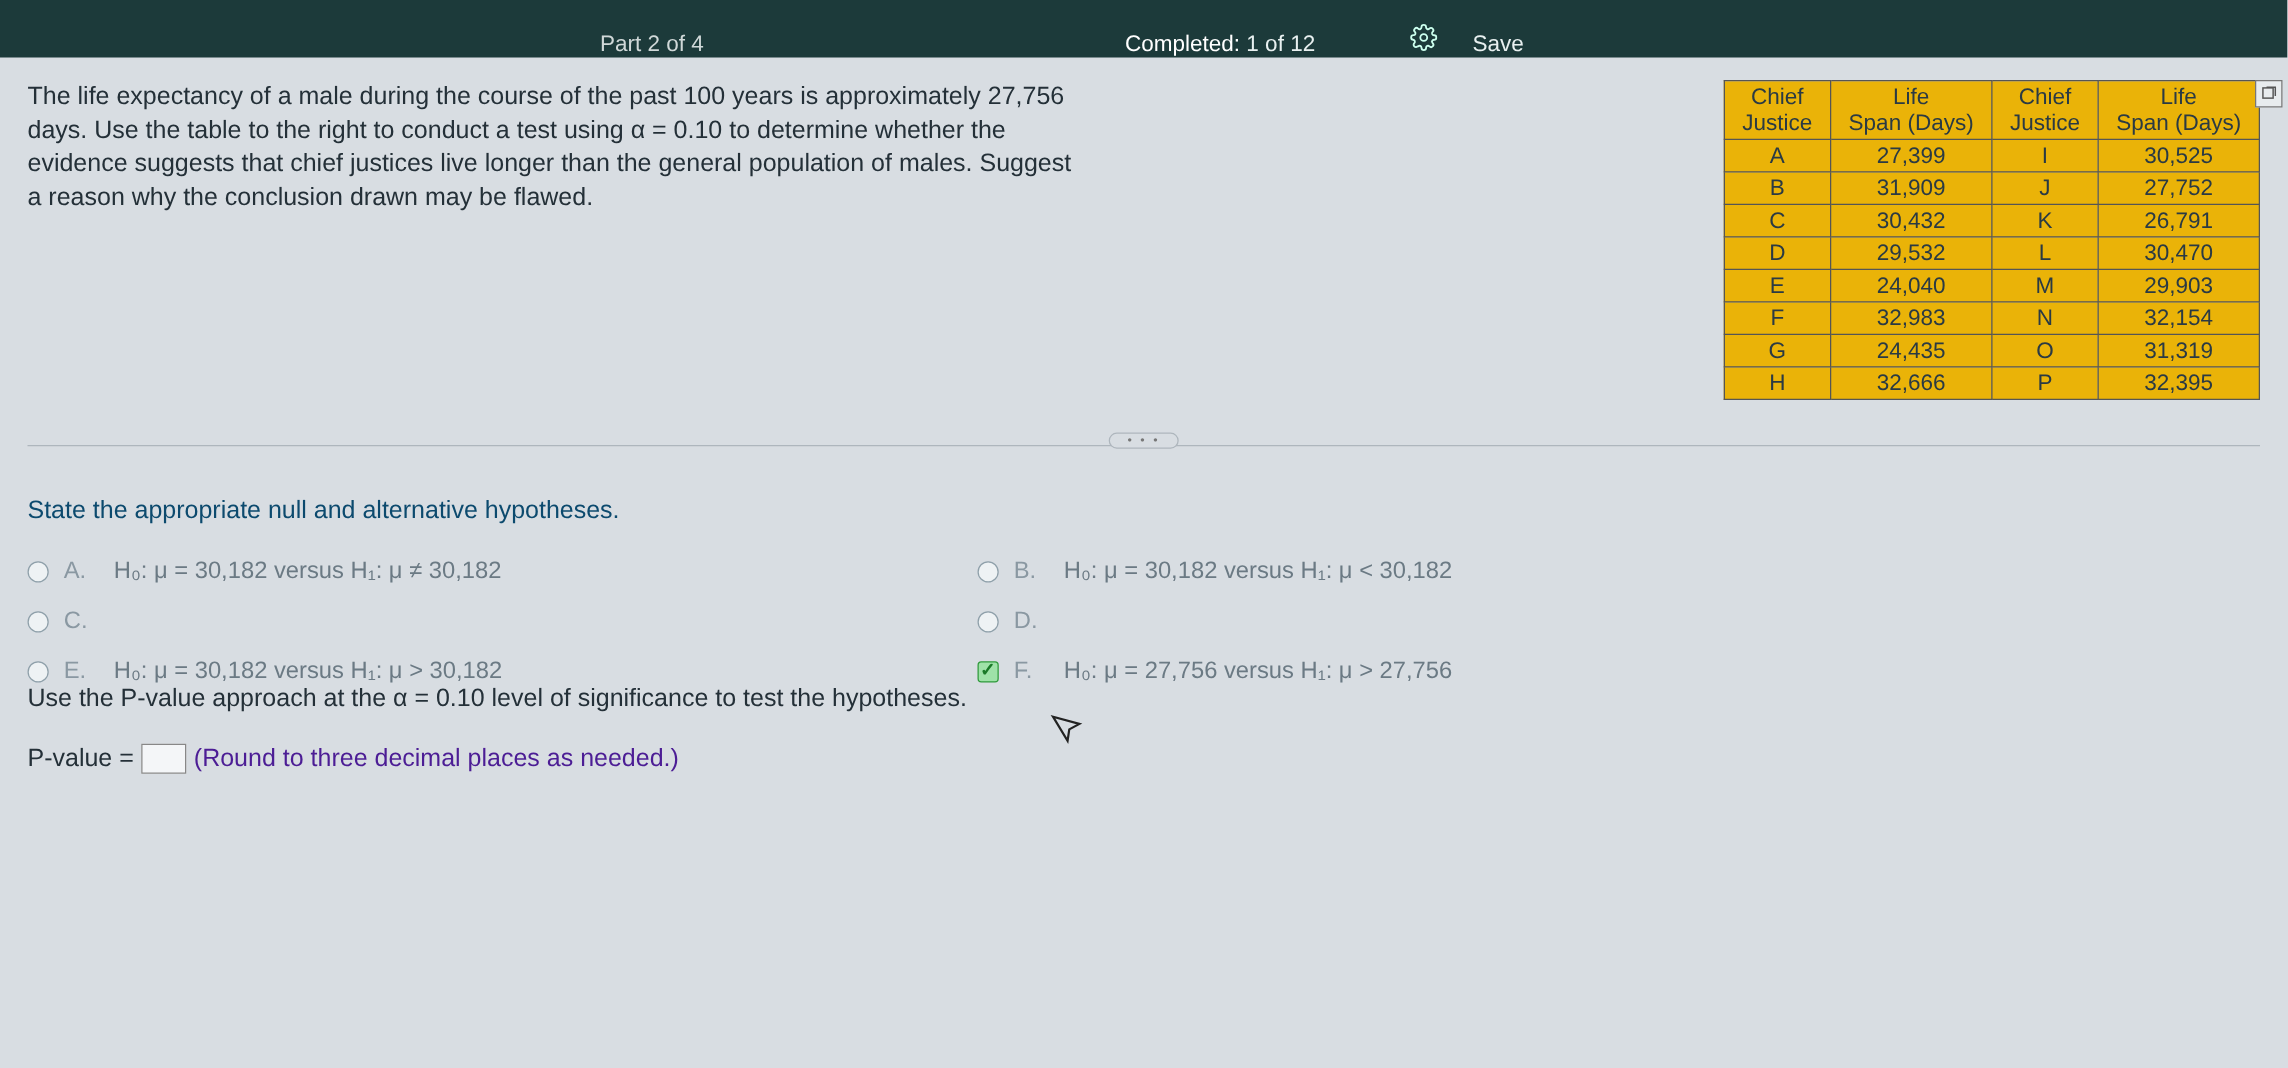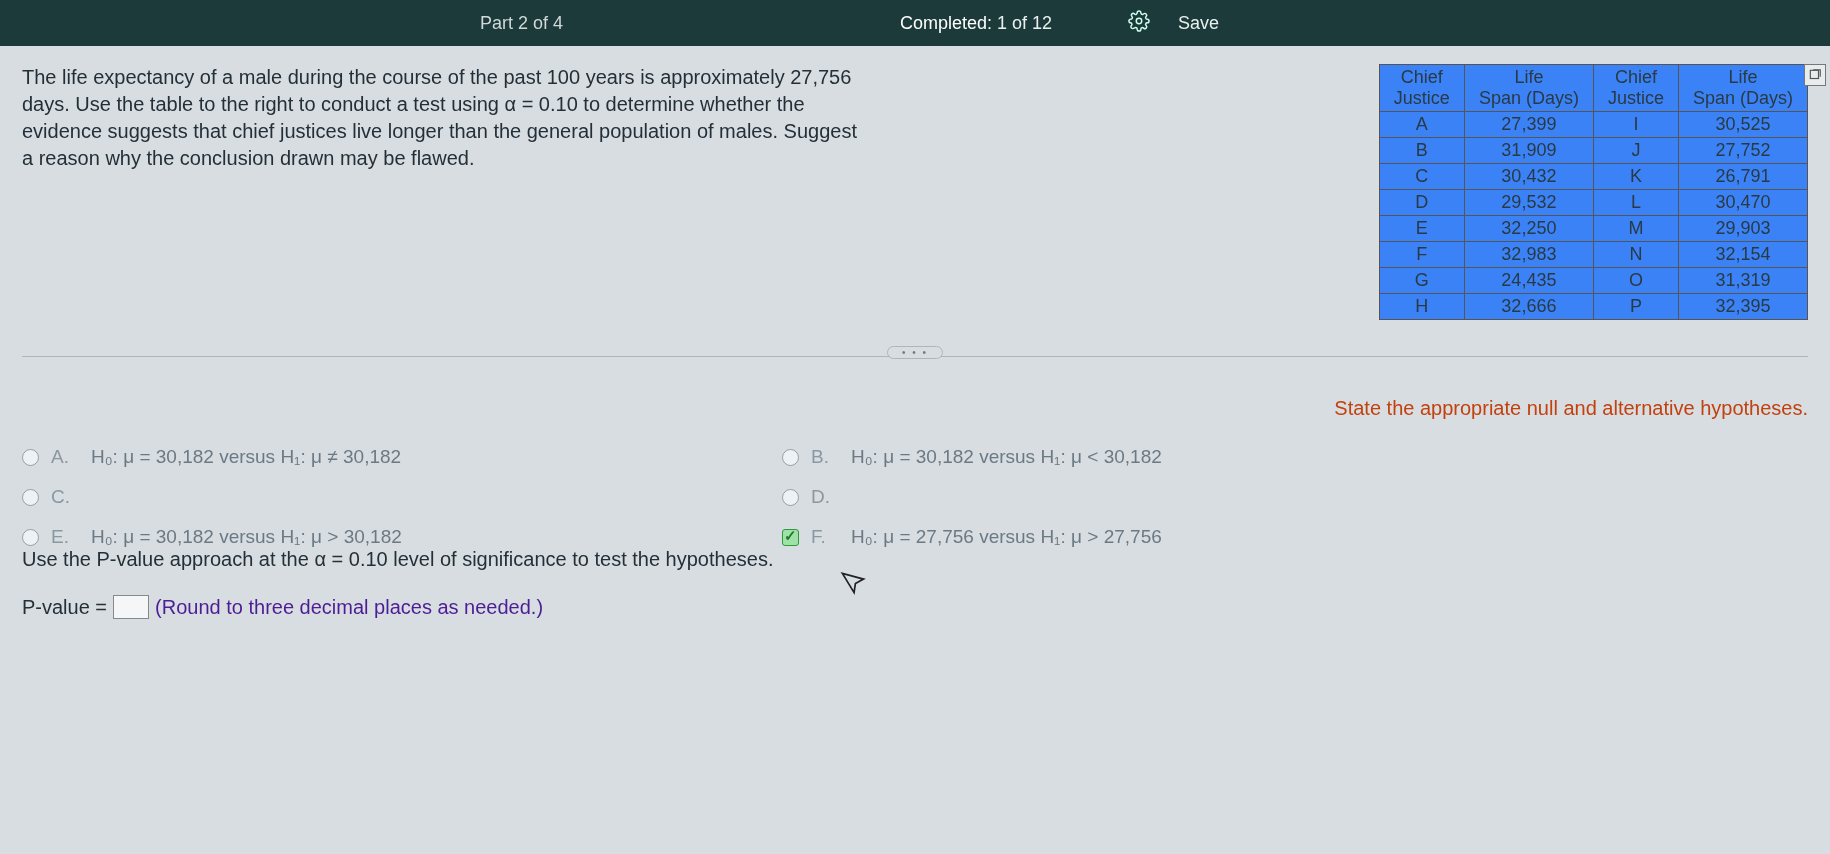--- a/index.html
+++ b/index.html
@@ -9,21 +9,21 @@
   width: 1830px;
   height: 854px;
   overflow: hidden;
   position: relative;
 }
 .topbar {
   background: #1c3a3a;
   color: #e8f0f0;
   height: 46px;
   display: flex;
-  align-items: center;
+  align-items: flex-end;
   padding: 0 20px;
   font-size: 18px;
 }
 .topbar .left { flex: 0 0 460px; color:#ccc; }
 .topbar .part { flex: 0 0 420px; color: #d0d8d8; }
 .topbar .completed { flex: 0 0 200px; }
 .topbar .completed b { font-weight: normal; color:#fff; }
 .topbar .score { flex: 1; }
 .topbar .score b { font-weight: bold; color:#fff; }
 .topbar .gear { margin: 0 28px; cursor: pointer; color:#cfe; }
@@ -34,28 +34,28 @@
   font-size: 20px;
 }
 .toprow { display: flex; align-items: flex-start; gap: 57px; }
 .prompt { max-width: 850px; line-height: 1.35; color:#243038; }
 .datatable { border-collapse: collapse; margin-left:auto; }
 .datatable th, .datatable td {
   border: 1px solid #555;
   padding: 2px 14px;
   font-size: 18px;
   text-align: center;
-  background: #3b82f6;
+  background: #eab308;
   white-space: nowrap;
 }
 .datatable th { font-weight: normal; }
 .popbtn { position:absolute; right:4px; top:64px; width:22px; height:22px; border:1px solid #777; background:#e8ecee; font-size:12px; display:flex; align-items:center; justify-content:center; }
 .divider { border: none; border-top:1px solid #aeb6bd; margin: 30px 0 0 0; position:relative; }
 .dots { position:absolute; left:50%; top:-10px; transform:translateX(-50%); background:#d8dde2; border:1px solid #aeb6bd; border-radius:10px; padding:0 14px; font-size:10px; letter-spacing:2px; color:#777; cursor:pointer; }
-.question { margin-top: 40px; color:#c2410c;text-align:right; }
+.question { margin-top: 40px; color:#0c4a6e; }
 .options { display: grid; grid-template-columns: 1fr 1fr; gap: 18px 60px; margin-top: 26px; max-width: 1460px; }
 .opt { display:flex; align-items:center; gap:12px; color:#6b7a84; font-size:19px; }
 .opt .radio { width:17px; height:17px; border:1.5px solid #8fa0aa; border-radius:50%; display:inline-block; flex-shrink:0; background:#eef2f4; }
 .opt.correct .radio { border-color:#2e9a3a; background:#9fe2a8; position:relative; border-radius:3px; }
 .opt.correct .radio::after { content:"✓"; position:absolute; top:-3px; left:1px; color:#1a7a28; font-weight:bold; font-size:15px; }
 .opt .letter { width:28px; color:#8a98a2; }
 .followup { color:#243038; }
 .pval { margin-top: 24px; color:#243038; display:flex; align-items:center; gap:6px; }
 .pval input { width:36px; height:24px; border:1px solid #888; background:#f4f6f8; }
 .pval .hint { color:#4c1d95;text-align:right; }
@@ -112,21 +112,21 @@
             <td>26,791</td>
           </tr>
           <tr>
             <td>D</td>
             <td>29,532</td>
             <td>L</td>
             <td>30,470</td>
           </tr>
           <tr>
             <td>E</td>
-            <td>32,250</td>
+            <td>24,040</td>
             <td>M</td>
             <td>29,903</td>
           </tr>
           <tr>
             <td>F</td>
             <td>32,983</td>
             <td>N</td>
             <td>32,154</td>
           </tr>
           <tr>

